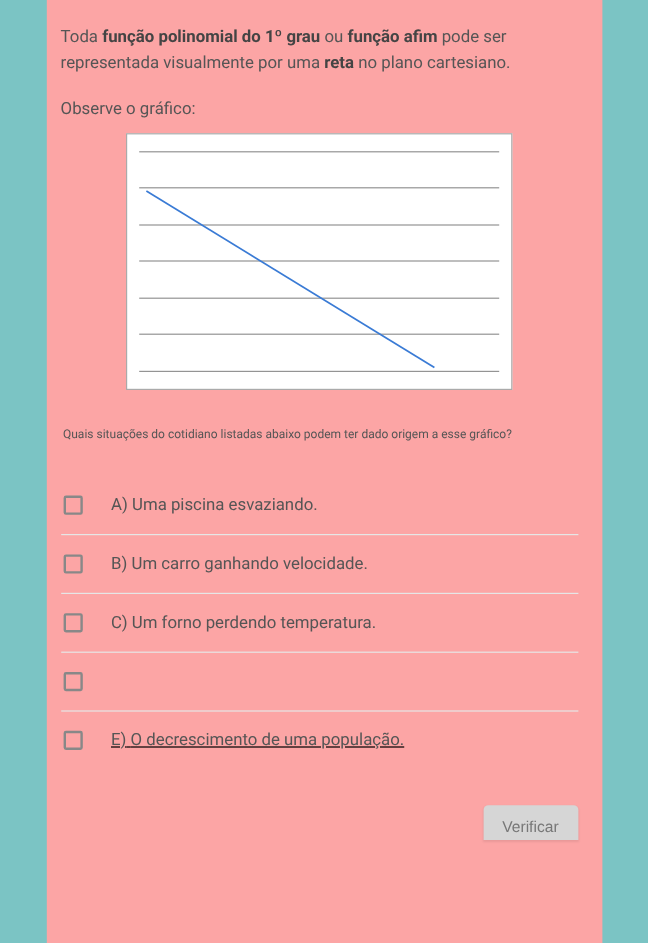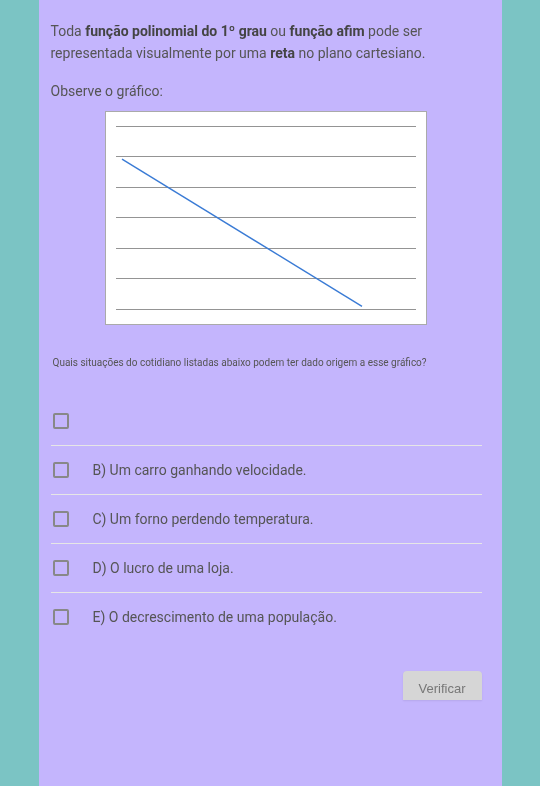--- a/index.html
+++ b/index.html
@@ -6,21 +6,21 @@
     body {
       font-family: -apple-system, BlinkMacSystemFont, "Segoe UI", Roboto, Arial, sans-serif;
       background: #7bc4c4;
       width: 540px;
       min-height: 786px;
       display: flex;
       justify-content: center;
       padding: 0;
     }
     .card {
-      background: #c4b5fd;
+      background: #fca5a5;
       width: 463px;
       min-height: 786px;
       padding: 20px 20px 6px 12px;
       position: relative;
     }
     .intro { color: #555; font-size: 14px; line-height: 1.6; margin-bottom: 18px; }
     .intro b { font-weight: 700; color: #444; }
     .prompt { color: #555; font-size: 14px; margin-bottom: 12px; }
     .chart-wrap { display: flex; justify-content: center; margin-bottom: 30px; }
     .chart {
@@ -30,21 +30,21 @@
     .grid-lines { position: absolute; left: 10px; right: 10px; top: 14px; bottom: 14px; display: flex; flex-direction: column; justify-content: space-between; }
     .grid-line { height: 1px; background: #888; opacity: 0.9; }
     .chart svg { position: absolute; left: 10px; right: 10px; top: 14px; bottom: 14px; width: calc(100% - 20px); height: calc(100% - 28px); }
     .question { color: #555; font-size: 10px; line-height: 1.6; margin-bottom: 26px; padding: 0 2px; }
     .options { }
     .option {
       display: flex; align-items: center; gap: 24px;
       padding: 16px 0 16px 0;
       border-bottom: 1px solid #e6e6e6;
     }
-    .option:last-of-type { border-bottom: none; }
+    .option:last-of-type { border-bottom: none; text-decoration: underline; }
     .checkbox {
       width: 16px; height: 16px; border: 2px solid #888; border-radius: 2px; flex-shrink: 0; cursor: pointer; margin-left: 2px;
     }
     .option-text { color: #555; font-size: 14px; }
     .footer { display: flex; justify-content: flex-end; margin-top: 30px; padding-right: 0; }
     .verify-btn {
       background: #d6d6d6; color: #777; border: none;
       border-radius: 4px 4px 0 0; padding: 10px 16px 4px 16px; font-size: 13px; cursor: pointer;
       box-shadow: 0 1px 2px rgba(0,0,0,0.08);
     }
@@ -75,32 +75,32 @@
         <line x1="2" x2="82" stroke="#3a7bd5" stroke-width="1.4" vector-effect="non-scaling-stroke" id="chart-line" y1="18" y2="98"></line>
       </svg>
     </div>
   </div>
 
   <p class="question">Quais situações do cotidiano listadas abaixo podem ter dado origem a esse gráfico?</p>
 
   <div class="options">
     <div class="option">
       <div class="checkbox"></div>
+      <span class="option-text"><span>A)</span> <span>Uma piscina esvaziando.</span></span>
     </div>
     <div class="option">
       <div class="checkbox"></div>
       <span class="option-text"><span>B)</span> <span>Um carro ganhando velocidade.</span></span>
     </div>
     <div class="option">
       <div class="checkbox"></div>
       <span class="option-text"><span>C)</span> <span>Um forno perdendo temperatura.</span></span>
     </div>
     <div class="option">
       <div class="checkbox"></div>
-      <span class="option-text"><span>D)</span> <span>O lucro de uma loja.</span></span>
     </div>
     <div class="option">
       <div class="checkbox"></div>
       <span class="option-text"><span>E)</span> <span>O decrescimento de uma população.</span></span>
     </div>
   </div>
 
   <div class="footer">
     <button class="verify-btn">Verificar</button>
   </div>

